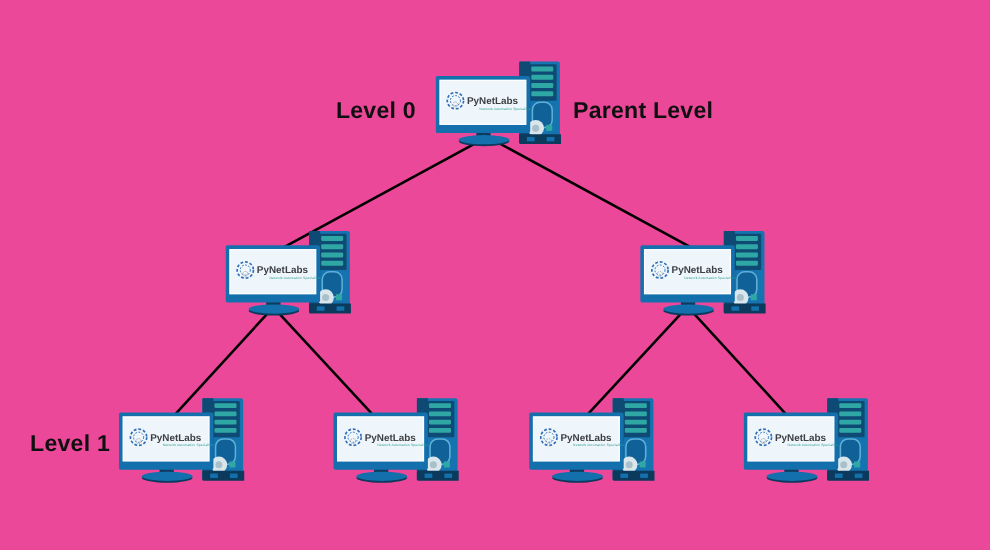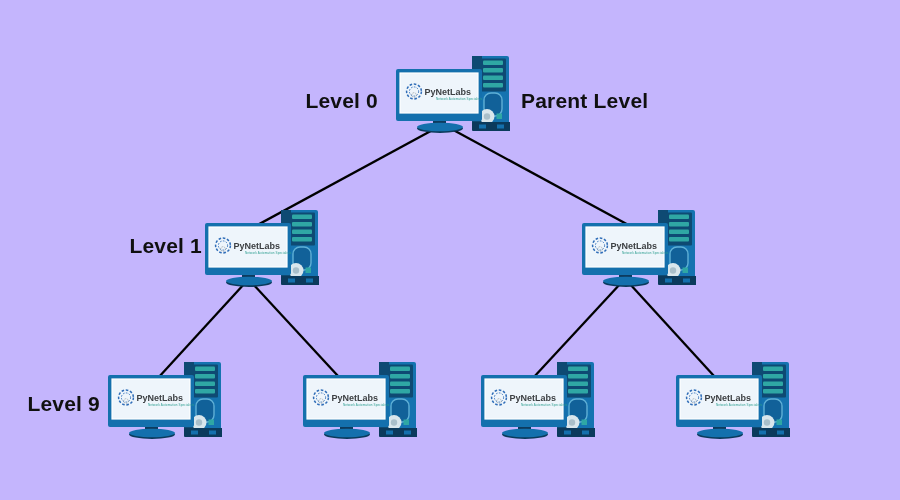--- a/index.html
+++ b/index.html
@@ -1,19 +1,19 @@
 <!DOCTYPE html>
 <html><head>
 <meta charset="utf-8">
 <style>
   html,body{margin:0;padding:0;background:#fff;}
   .canvas{
     position:relative;
     width:900px;height:500px;
-    background:#c4b5fd;
+    background:#ec4899;
     font-family:"Liberation Sans", sans-serif;
     overflow:hidden;
   }
   .edges{position:absolute;left:0;top:0;z-index:1;}
   .node{position:absolute;width:114px;height:80px;z-index:2;}
   .node svg{display:block;width:114px;height:80px;}
   .lvl-label{
     position:absolute;z-index:3;
     font-size:21px;font-weight:700;color:#101010;
     line-height:26px;white-space:nowrap;
@@ -70,22 +70,21 @@
     <line x1="440" y1="126" x2="252" y2="228" stroke="#000000" stroke-width="2.3"></line>
     <line x1="446" y1="126" x2="634" y2="228" stroke="#000000" stroke-width="2.3"></line>
     <line x1="245" y1="283" x2="158" y2="378" stroke="#000000" stroke-width="2.3"></line>
     <line x1="252" y1="283" x2="338" y2="376" stroke="#000000" stroke-width="2.3"></line>
     <line x1="621" y1="283" x2="533" y2="378" stroke="#000000" stroke-width="2.3"></line>
     <line x1="629" y1="283" x2="714" y2="376" stroke="#000000" stroke-width="2.3"></line>
   </svg>
 
   <div class="lvl-label right-align" style="left:278px;top:88px;width:100px;">Level 0</div>
   <div class="lvl-label" style="left:521px;top:88px;">Parent Level</div>
-  <div class="lvl-label right-align" style="left:118px;top:233px;width:84px;">Level 1</div>
-  <div class="lvl-label right-align" style="left:14px;top:391px;width:86px;">Level 9</div>
+  <div class="lvl-label right-align" style="left:14px;top:391px;width:86px;">Level 1</div>
 
   <div class="node" style="left:396px;top:54px;">
     <svg viewBox="0 0 114 80">
         <use href="#pc-icon"></use>
       </svg>
   </div>
 
   <div class="node" style="left:205px;top:208px;">
     <svg viewBox="0 0 114 80">
         <use href="#pc-icon"></use>

